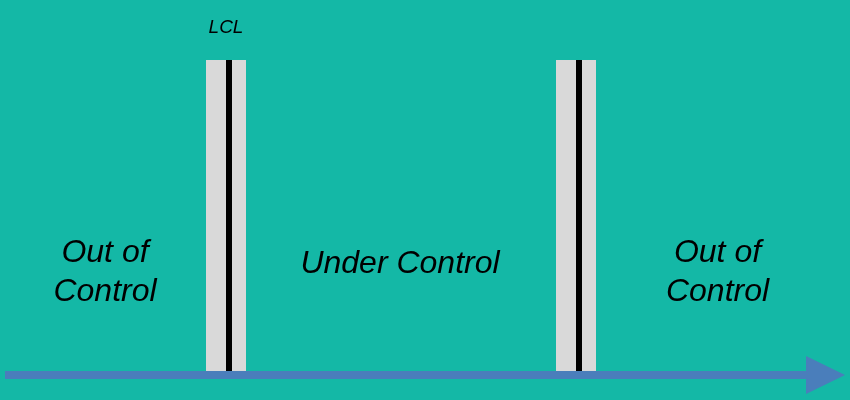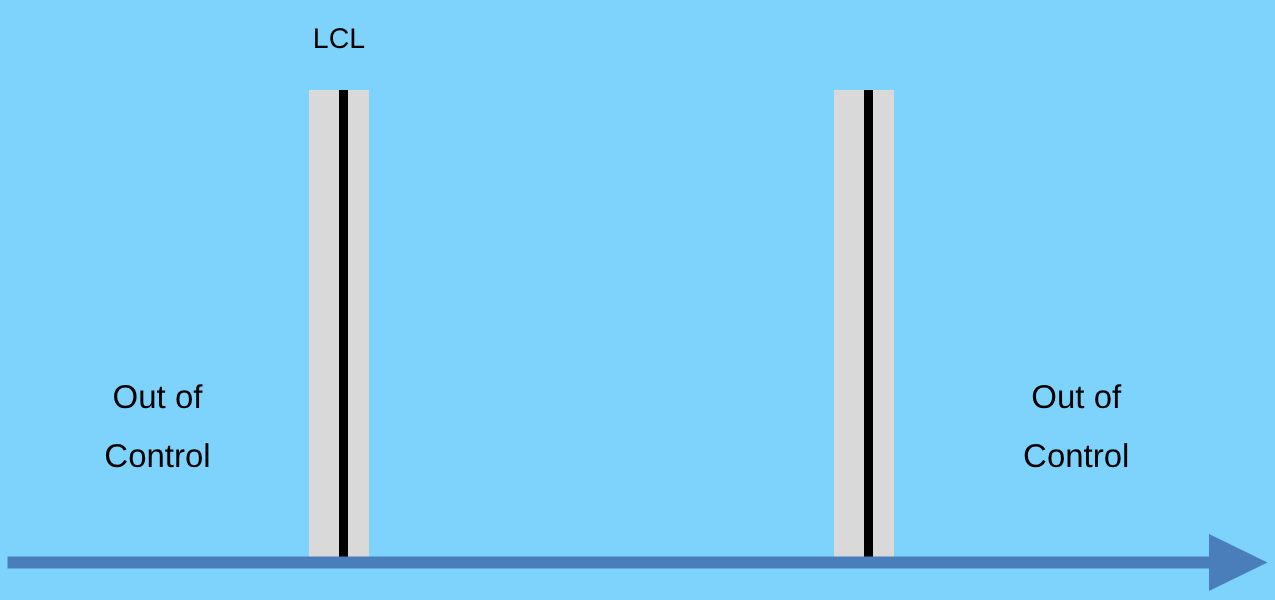--- a/index.html
+++ b/index.html
@@ -32,55 +32,57 @@
     font-size: 19px;
     line-height: 22px;
     color: #000000;
     white-space: nowrap;
   }
 
   
   .zone-label {
     position: absolute;
     text-align: center;
-    font-size: 22px;
+    font-size: 32px;
     line-height: 39px;
     color: #000000;
-    margin-top: 13px;
   }
   .zone-label .zl-line {
     display: block;
   }
 
   
   .axis-arrow {
     position: absolute;
     left: 0;
     top: 352px;
     width: 850px;
     height: 48px;
   }
 </style>
 </head>
 <body>
 
-<div id="canvas" style="background: #7dd3fc;">
+<div id="canvas" style="background: #14b8a6; font-style: italic;">
 
   <div class="limit-band" style="left: 206px; top: 60px; width: 40px; height: 318px; background: rgb(217, 217, 217);"></div>
   <div class="limit-line" style="left: 226px; top: 60px; width: 6px; height: 318px; background: rgb(0, 0, 0);"></div>
   <div class="limit-label" style="left:176px; top:16px; width:100px;">LCL</div>
 
   <div class="limit-band" style="left: 556px; top: 60px; width: 40px; height: 318px; background: rgb(217, 217, 217);"></div>
   <div class="limit-line" style="left: 576px; top: 60px; width: 6px; height: 318px; background: rgb(0, 0, 0);"></div>
 
   <div class="zone-label" style="left:10px; top:232px; width:190px;">
     <span class="zl-line">Out of</span>
     <span class="zl-line">Control</span>
   </div>
 
+  <div class="zone-label" style="left:255px; top:243px; width:290px;">
+    <span class="zl-line">Under Control</span>
+  </div>
 
   <div class="zone-label" style="left:620px; top:232px; width:195px;">
     <span class="zl-line">Out of</span>
     <span class="zl-line">Control</span>
   </div>
 
   <svg class="axis-arrow" viewBox="0 0 850 48" width="850" height="48">
     <rect id="arrow-shaft" x="5" y="19" width="801" height="8" fill="#4a7ebb"></rect>
     <polygon id="arrow-head" points="806,4 845,23 806,42" fill="#4a7ebb"></polygon>
   </svg>

